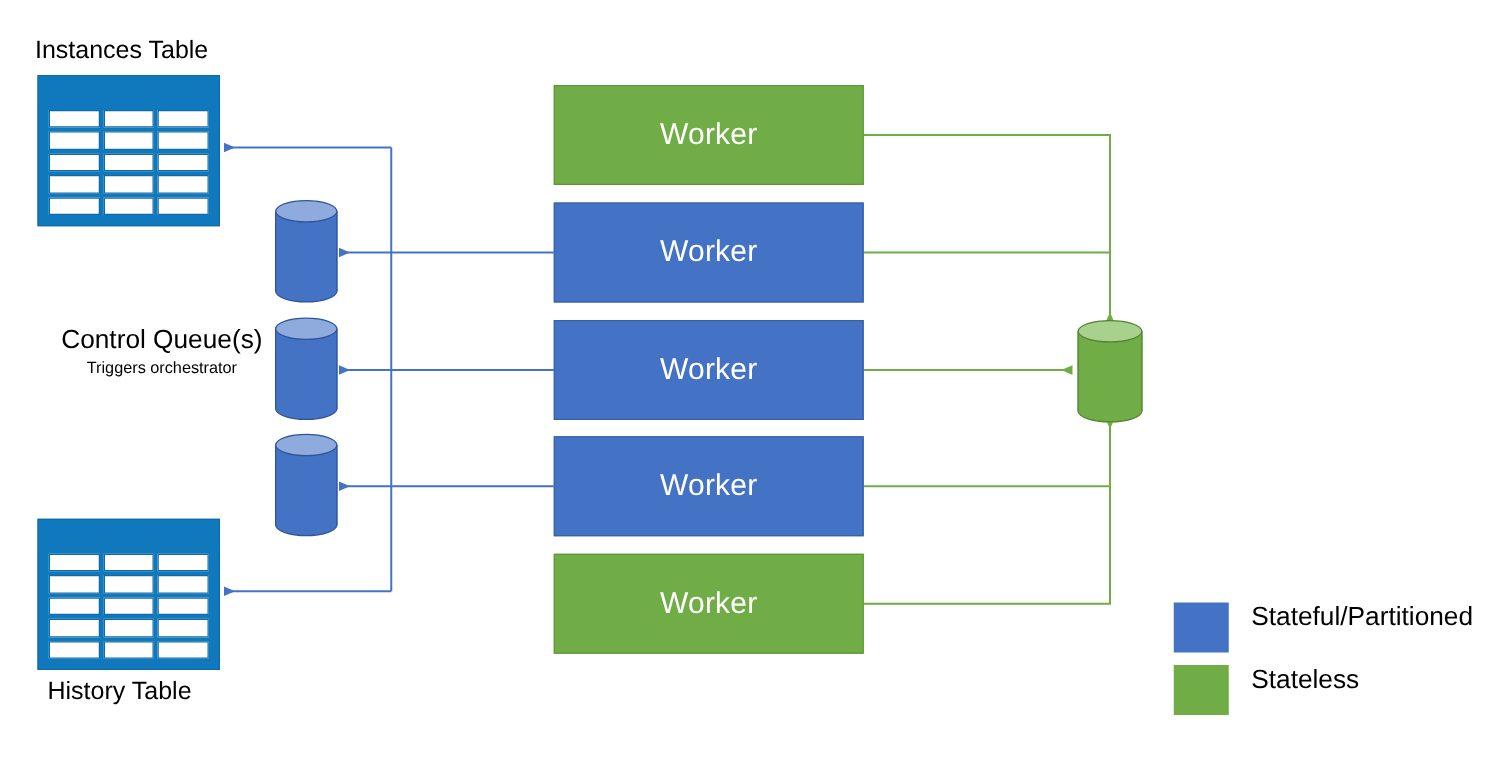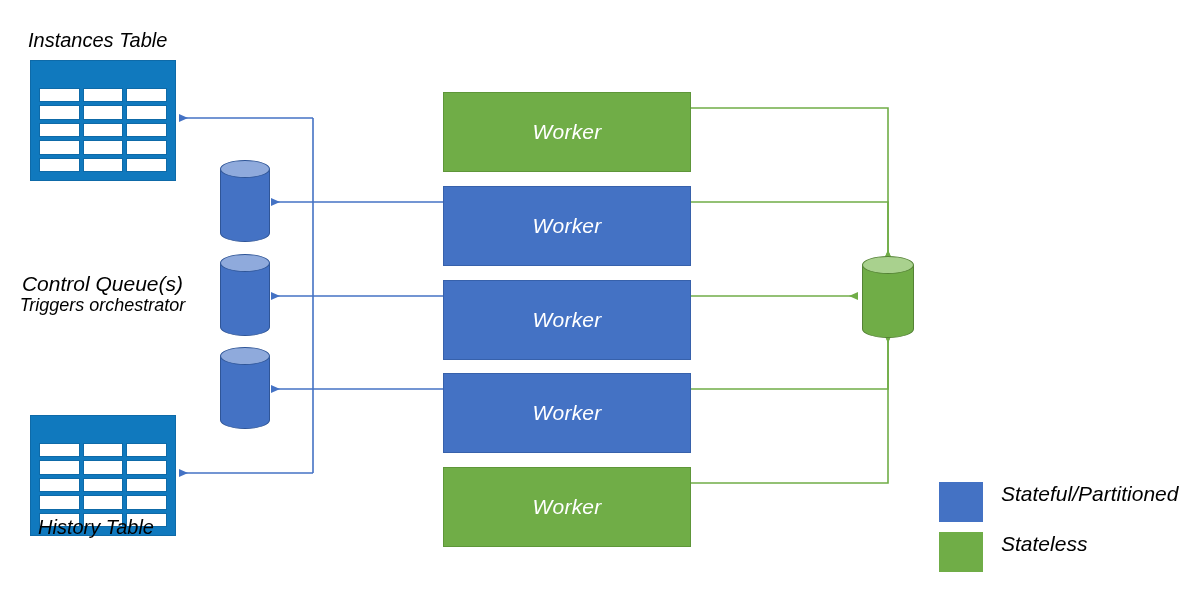--- a/index.html
+++ b/index.html
@@ -13,21 +13,20 @@
     position: relative;
     overflow: hidden;
     font-family: "Liberation Sans", sans-serif;
     color: #000000;
   }
   #diagram-root {
     position: absolute;
     left: 0; top: 0;
     width: 1200px;
     height: 438px;
-    font-style: italic;
   }
 
   
   #connectors {
     position: absolute;
     left: 0; top: 0;
     width: 1200px;
     height: 608px;
     pointer-events: none;
   }
@@ -128,23 +127,22 @@
   }
 
   
   .worker {
     position: absolute;
     box-sizing: border-box;
     display: flex;
     align-items: center;
     justify-content: center;
     color: #ffffff;
-    font-size: 21px;
+    font-size: 24px;
     letter-spacing: 0.2px;
-    margin-top: 24px;
   }
   .worker.blue {
     background: #4472C4;
     border: 1px solid #3761AB;
   }
   .worker.green {
     background: #70AD47;
     border: 1px solid #5E9639;
   }
 
@@ -153,21 +151,21 @@
     position: absolute;
     text-align: center;
     white-space: nowrap;
   }
   .group-title {
     font-size: 21px;
     line-height: 26px;
     color: #000000;
   }
   .group-sub {
-    font-size: 18px;
+    font-size: 13px;
     line-height: 17px;
     color: #000000;
   }
 
   
   .legend-row {
     position: absolute;
     display: flex;
     align-items: flex-start;
   }
@@ -267,41 +265,41 @@
       <div class="table-cell"></div>
       <div class="table-cell"></div>
       <div class="table-cell"></div>
       <div class="table-cell"></div>
       <div class="table-cell"></div>
       <div class="table-cell"></div>
       <div class="table-cell"></div>
     </div>
   </div>
 
-  <div class="table-caption" style="left:38px; top:515px;">History Table</div>
+  <div class="table-caption" style="left:38px; top:541px;">History Table</div>
 
   <div class="cylinder cyl-blue" style="left:220px; top:160px; width:50px; height:82px;">
     <div class="cyl-bottom"></div>
     <div class="cyl-body"></div>
     <div class="cyl-top"></div>
   </div>
 
   <div class="cylinder cyl-blue" style="left:220px; top:254px; width:50px; height:82px;">
     <div class="cyl-bottom"></div>
     <div class="cyl-body"></div>
     <div class="cyl-top"></div>
   </div>
 
   <div class="cylinder cyl-blue" style="left:220px; top:347px; width:50px; height:82px;">
     <div class="cyl-bottom"></div>
     <div class="cyl-body"></div>
     <div class="cyl-top"></div>
   </div>
 
-  <div class="group-label" style="left:0px; top:271px; width:205px;">
+  <div class="group-label" style="left:0px; top:259px; width:205px;padding-left:27px;">
     <div class="group-title">Control Queue(s)</div>
     <div class="group-sub">Triggers orchestrator</div>
   </div>
 
   <div class="worker green" style="left:443px; top:68px; width:248px; height:80px;">
     <span>Worker</span>
   </div>
 
   <div class="worker blue" style="left:443px; top:162px; width:248px; height:80px;">
     <span>Worker</span>

